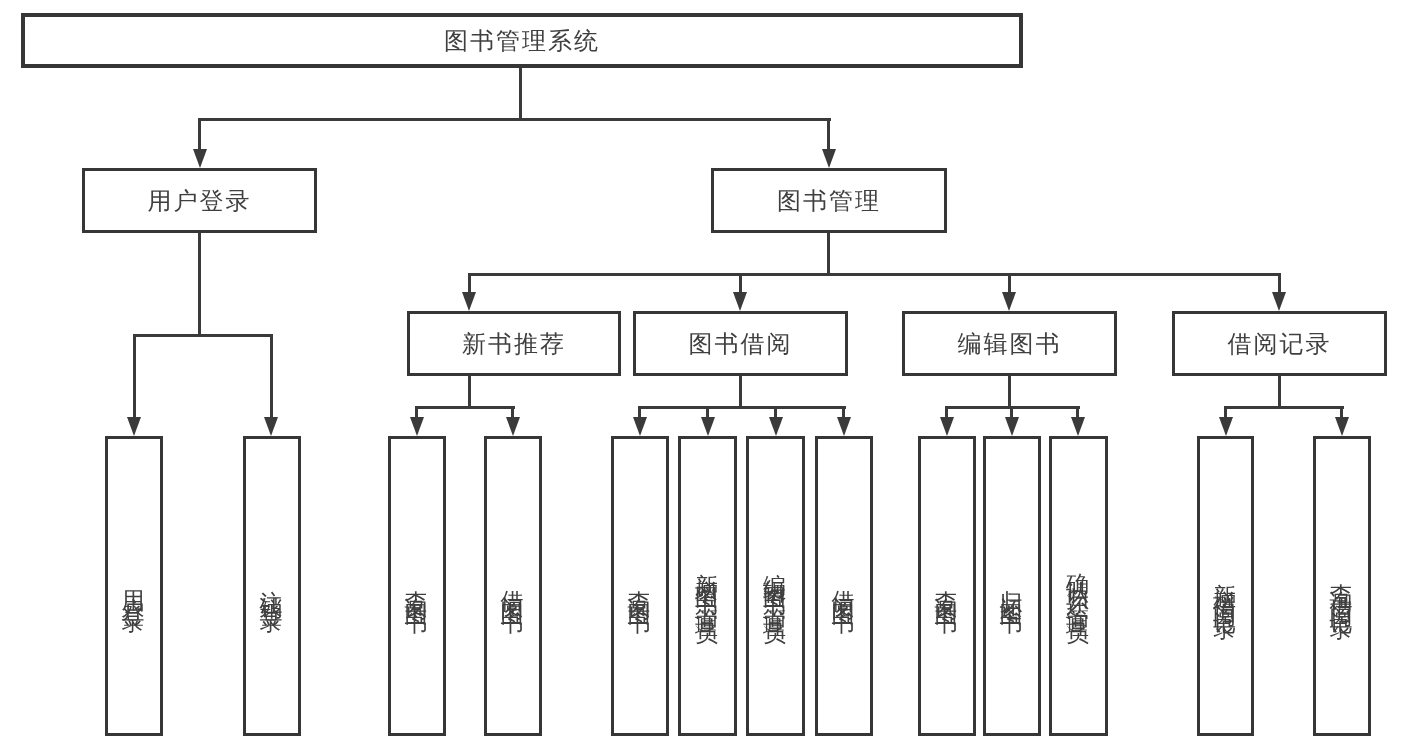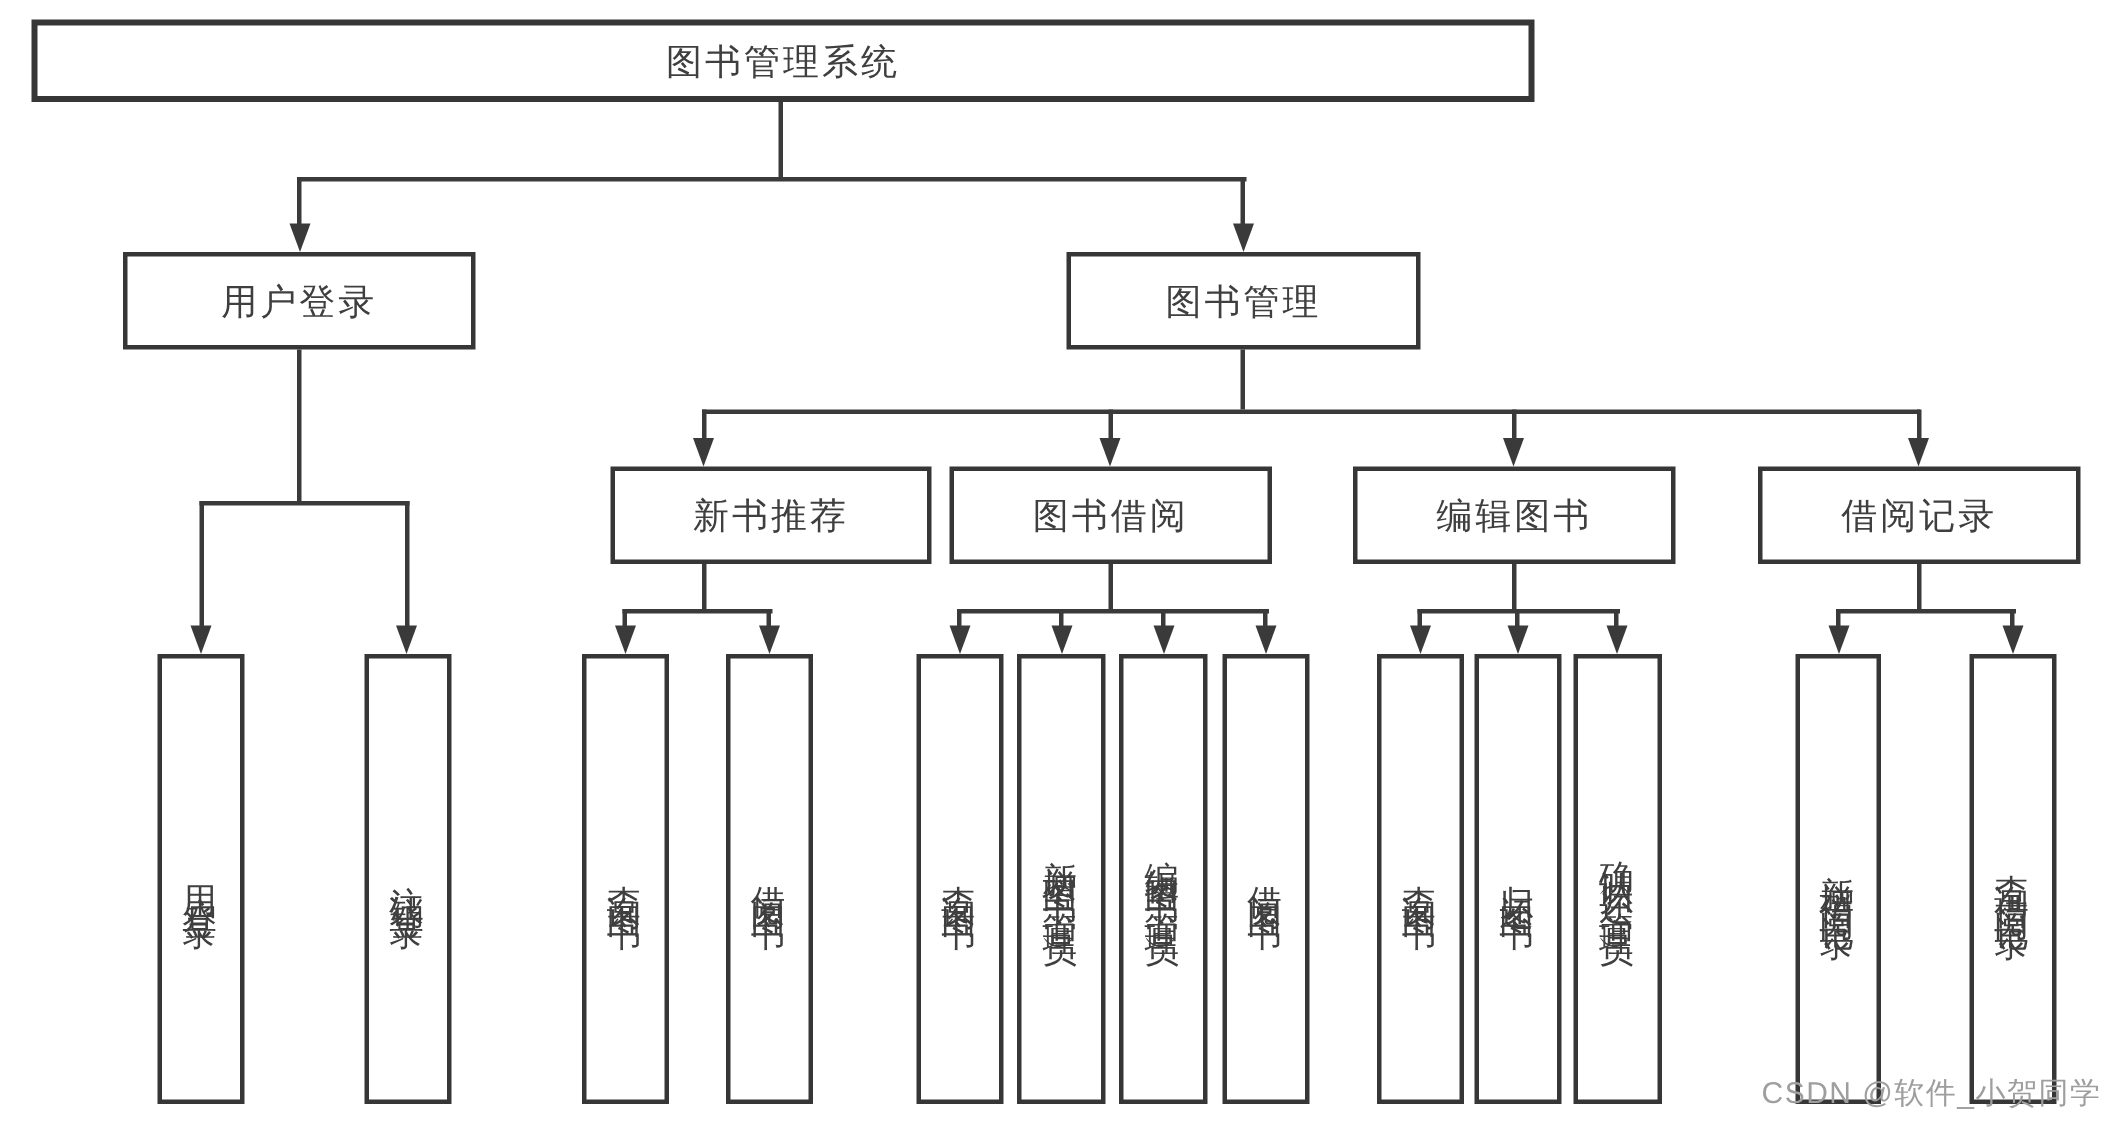--- a/index.html
+++ b/index.html
@@ -129,15 +129,14 @@
   <div class="vline" style="left:1076px;top:406px;height:13px;"></div>
   <div class="arrow" style="left:1071px;top:417px;"></div>
 
   <div class="vline" style="left:1278px;top:376px;height:30px;"></div>
   <div class="hline" style="left:1224px;top:406px;width:120px;"></div>
   <div class="vline" style="left:1224px;top:406px;height:13px;"></div>
   <div class="arrow" style="left:1219px;top:417px;"></div>
   <div class="vline" style="left:1340px;top:406px;height:13px;"></div>
   <div class="arrow" style="left:1335px;top:417px;"></div>
 
-  <div class="watermark">CSDN @软件_小贺同学</div>
 
 </div>
 
 </body></html>

